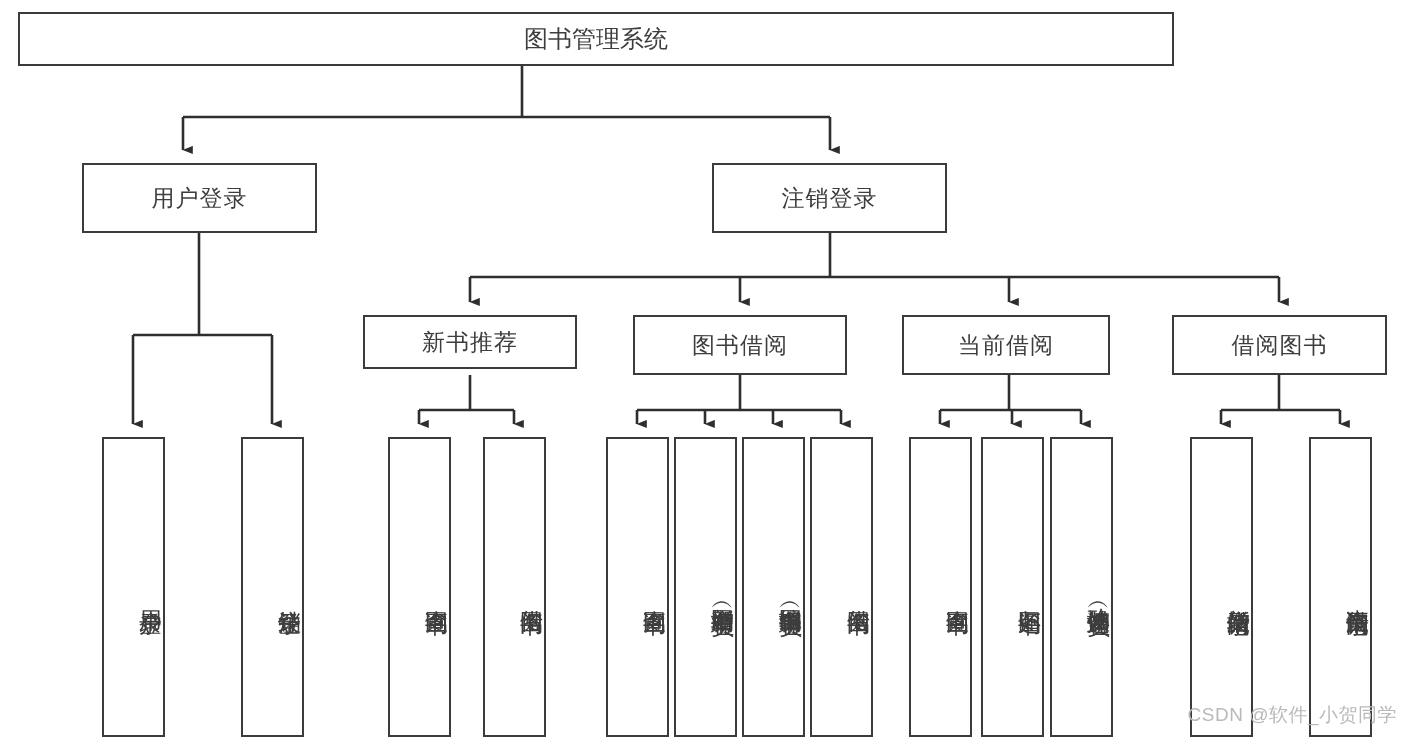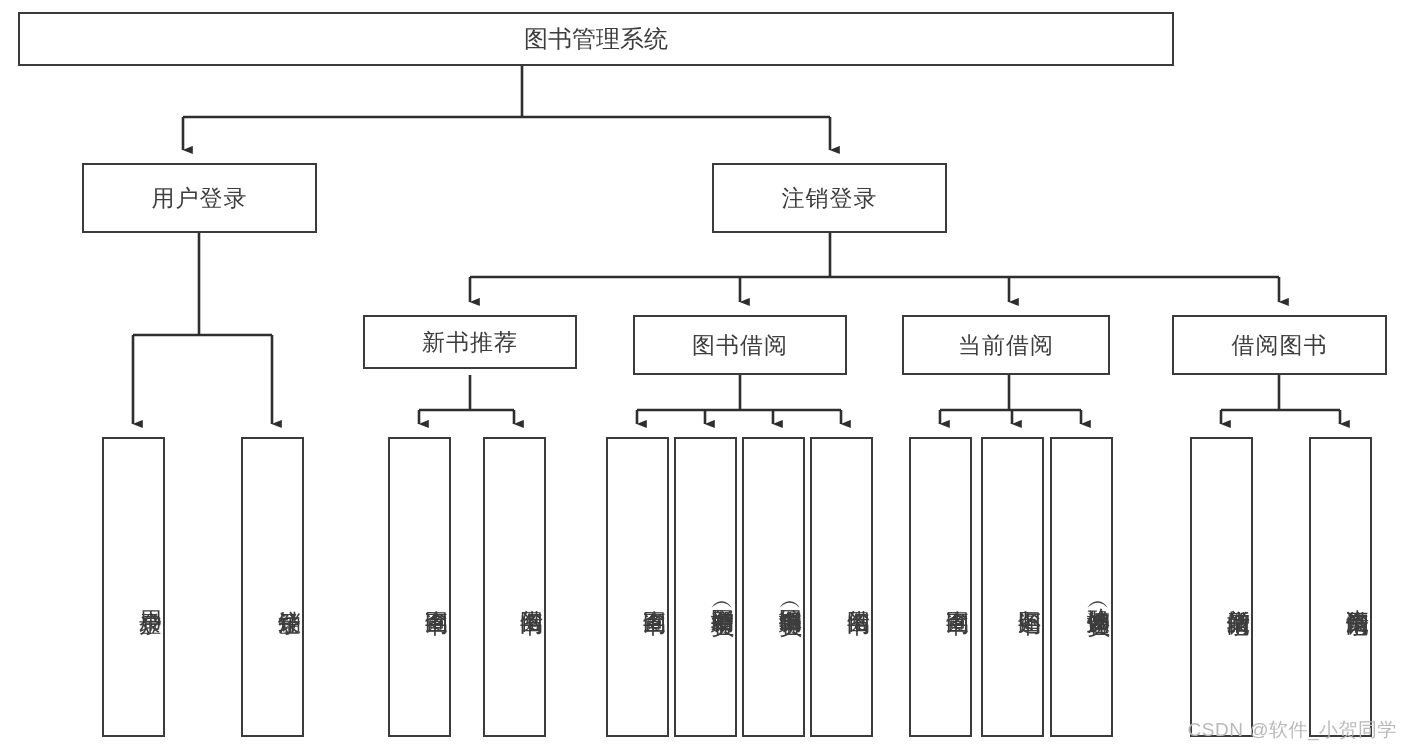--- a/index.html
+++ b/index.html
@@ -36,21 +36,21 @@
     line-height:1.05;
   }
   .leaf span{
     writing-mode:vertical-rl;
     text-orientation:upright;
     white-space:nowrap;
   }
 
   #watermark{
     position:absolute;
-    right:8px;bottom:4px;
+    right:8px;bottom:19px;
     font-size:19px;
     color:#b9b9b9;
     letter-spacing:0.5px;
     white-space:nowrap;
   }
 </style>
 </head>
 <body>
 
 <div id="diagram">

